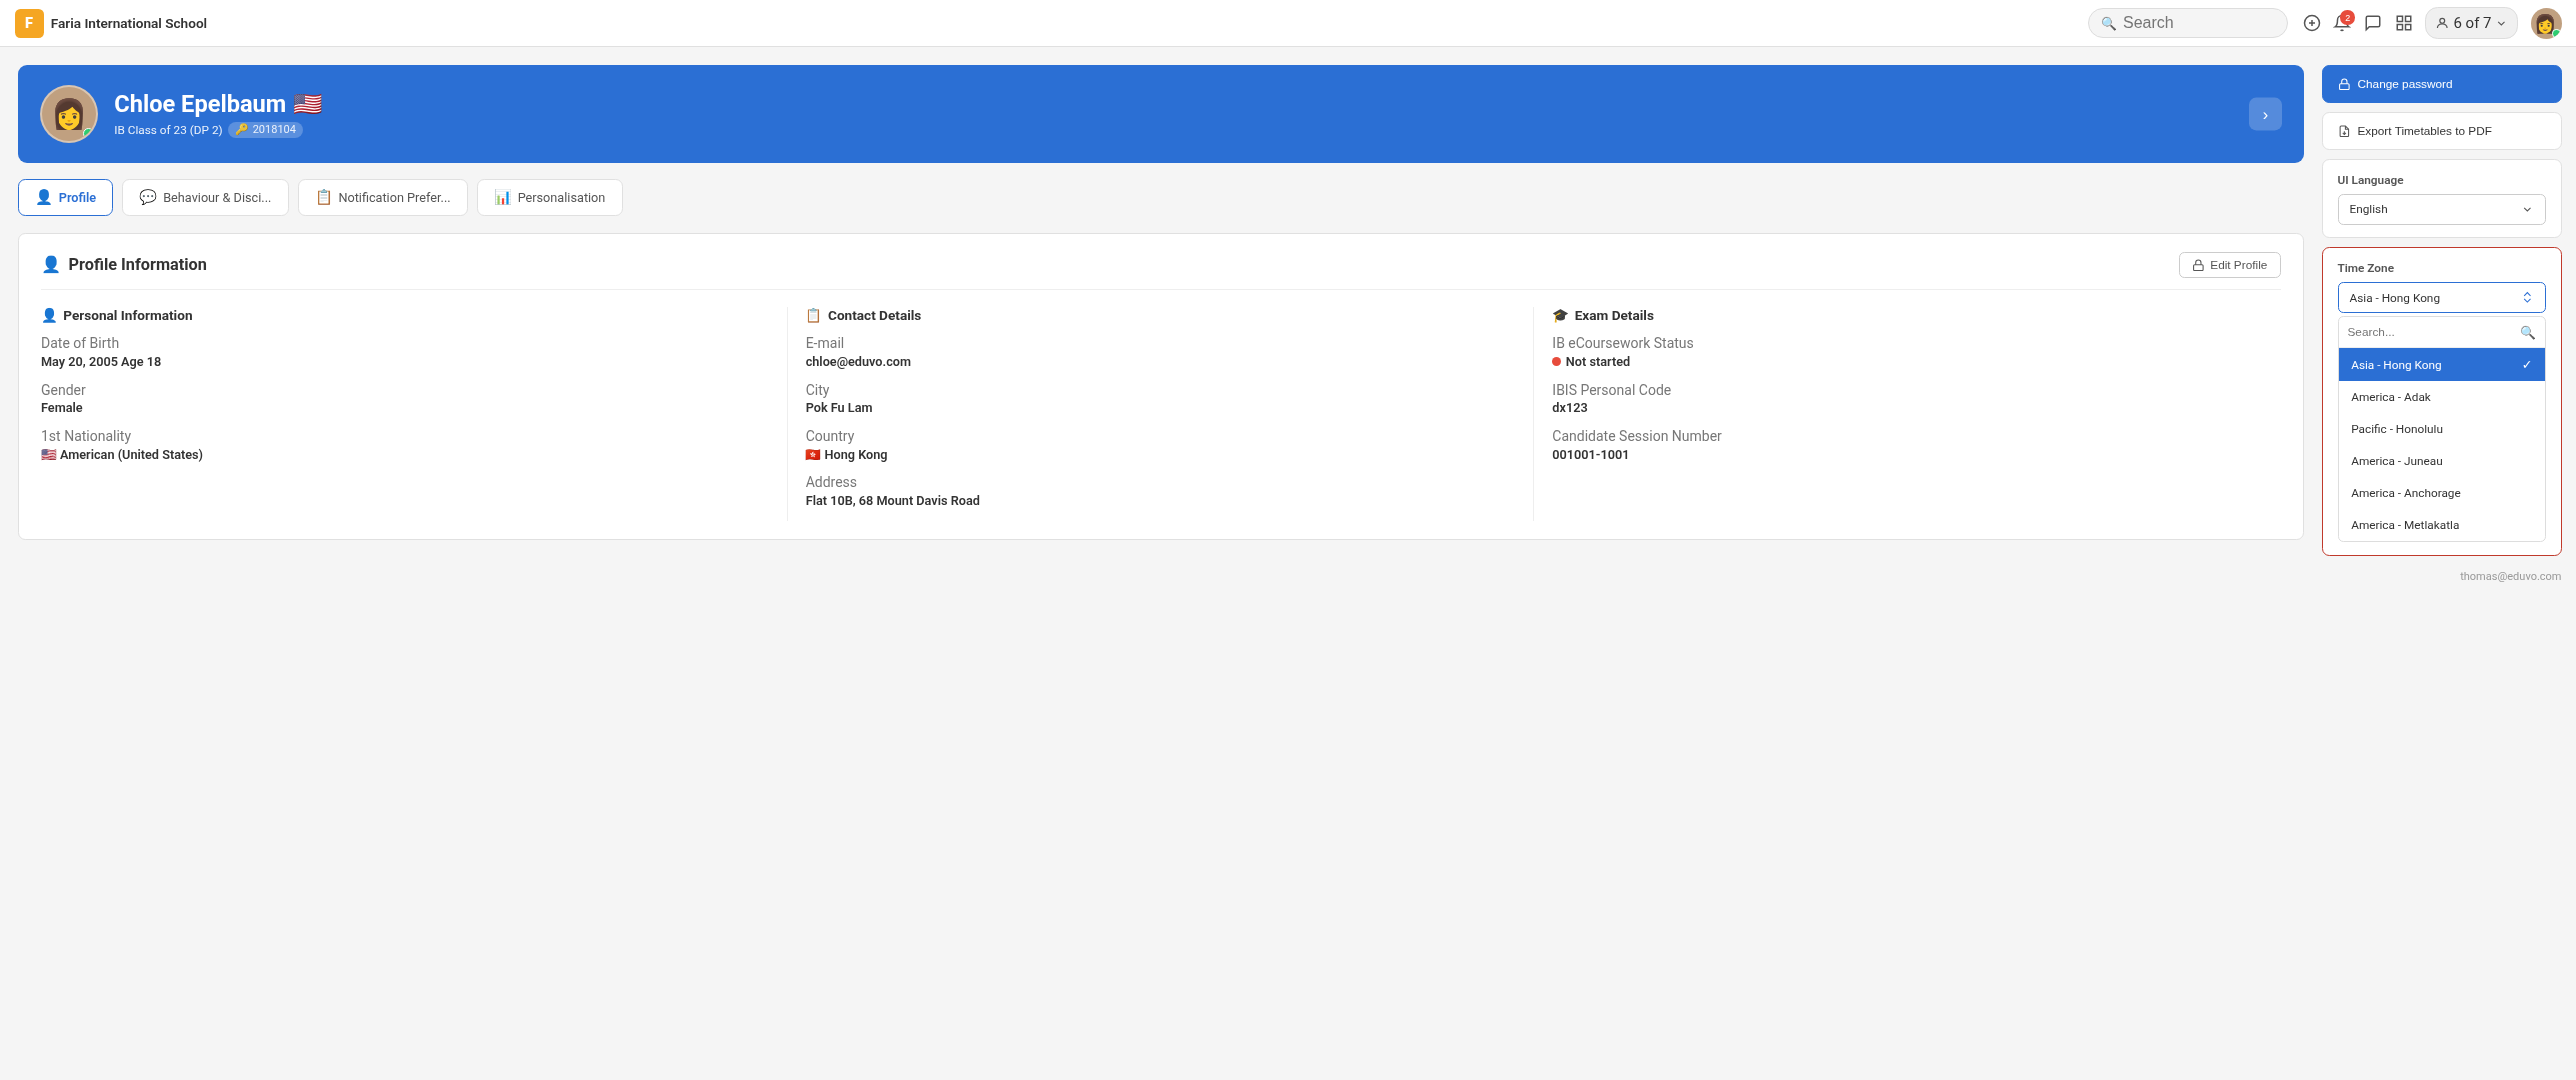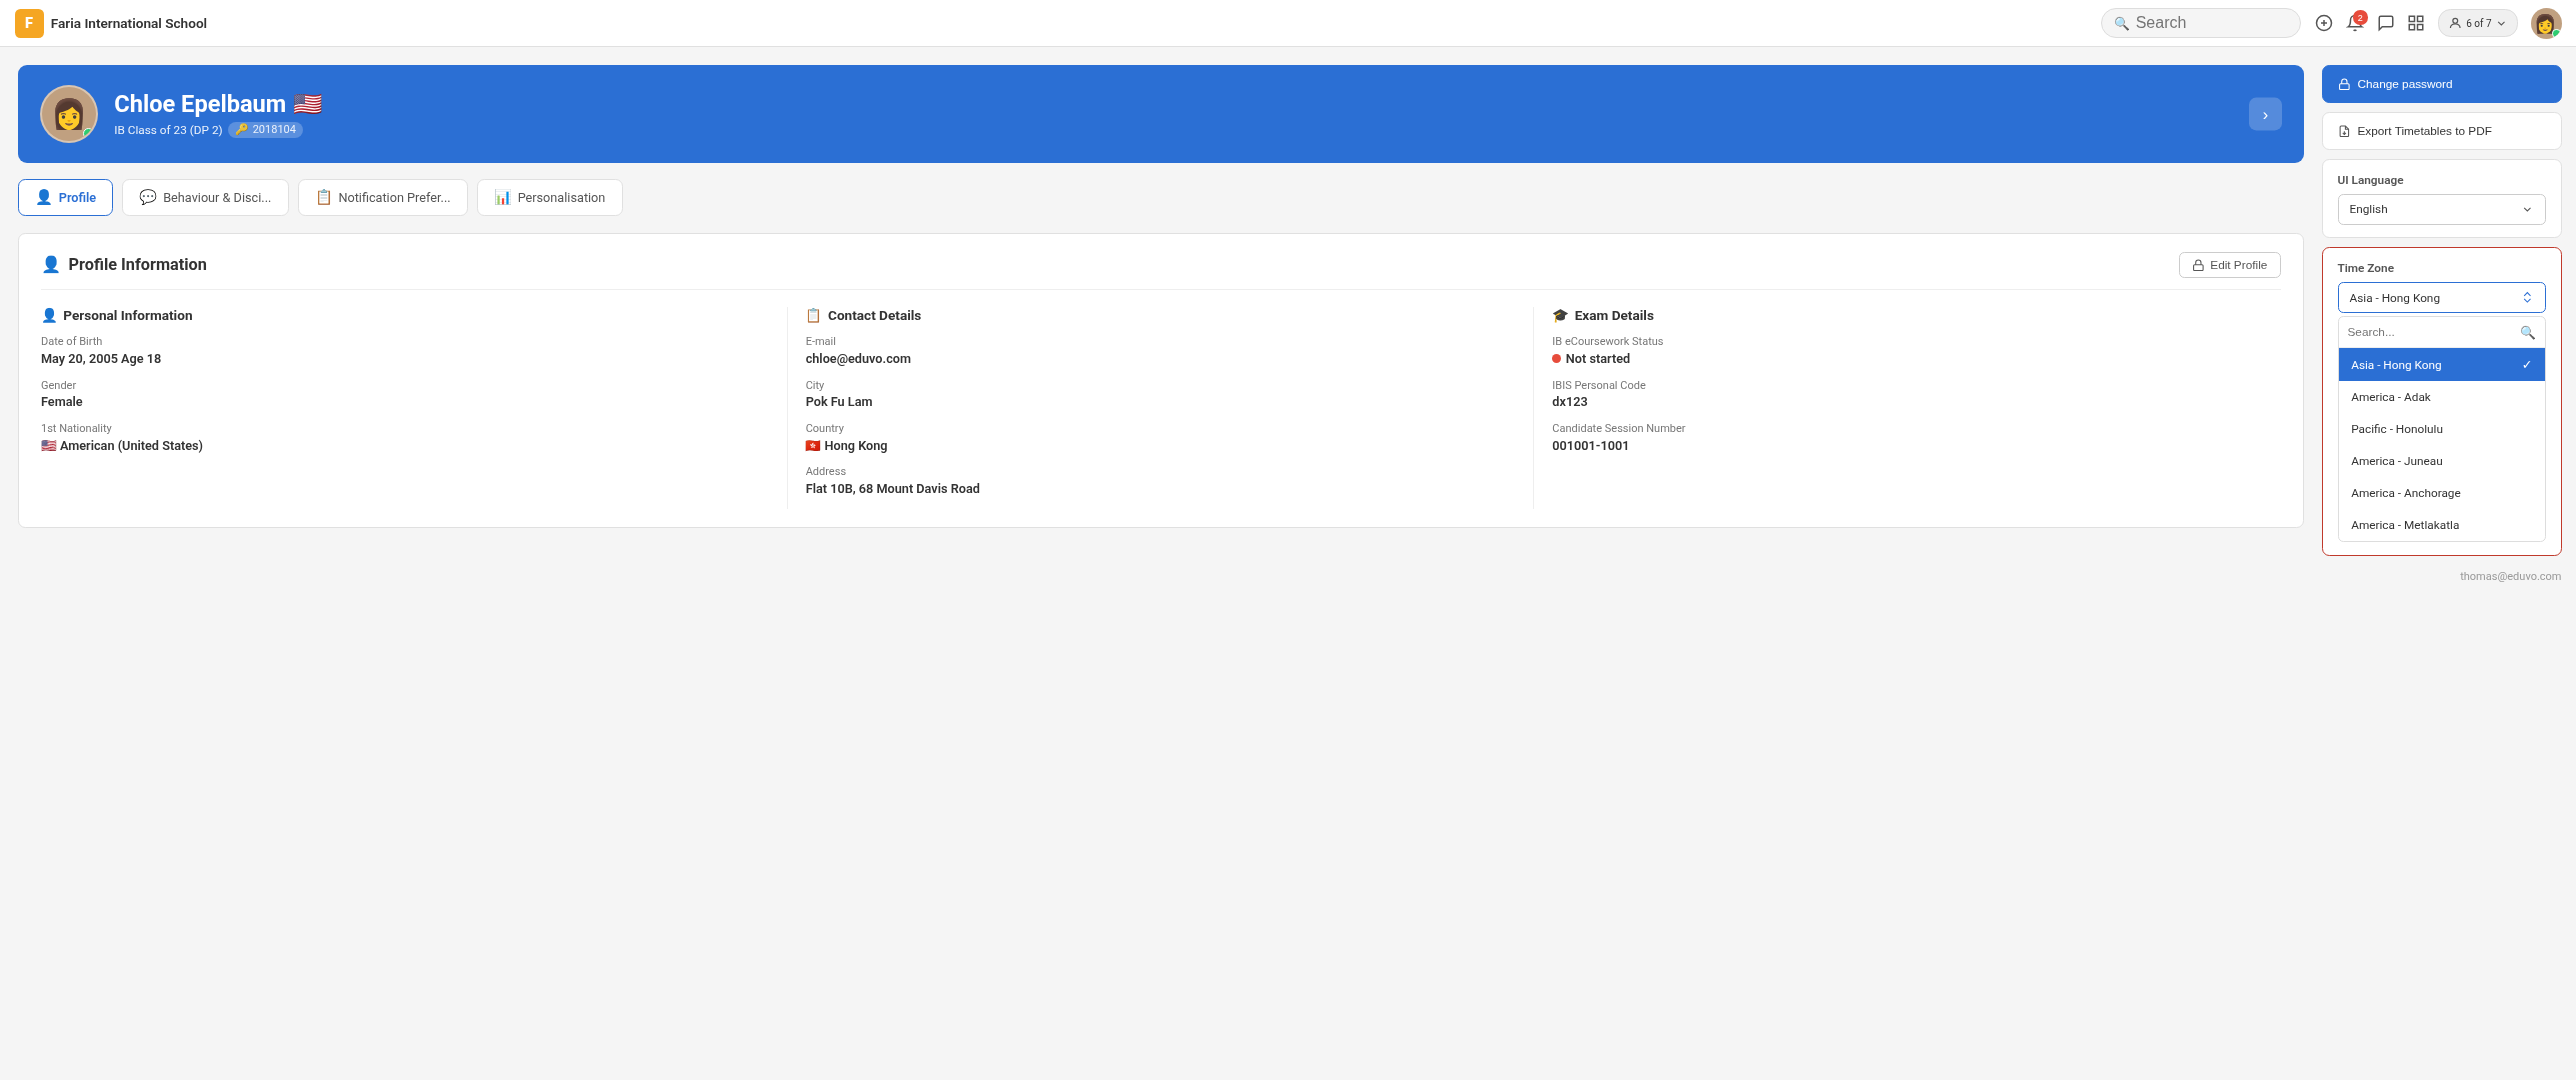--- a/index.html
+++ b/index.html
@@ -10,21 +10,21 @@
       display: flex; align-items: center; background: #fff; border-bottom: 0.9px solid #e0e0e0;
       padding: 0 14.5px; height: 47px; position: fixed; top: 0; left: 0; right: 0; z-index: 100;
     }
     .nav-logo { display: flex; align-items: center; gap: 7.3px; font-weight: 600; font-size: 13.6px; color: #333; margin-right: auto; }
     .logo-icon { width: 29px; height: 29px; background: #f5a623; border-radius: 5.4px; display: flex; align-items: center; justify-content: center; color: #fff; font-weight: 900; font-size: 14.5px; }
     .nav-search { display: flex; align-items: center; background: #f5f5f5; border: 0.9px solid #ddd; border-radius: 18px; padding: 5.4px 12.7px; gap: 5.4px; width: 200px; }
     .nav-search input { border: none; background: transparent; outline: none; font-size: 16px; width: 100%; }
     .nav-actions { display: flex; align-items: center; gap: 12.7px; margin-left: 14.5px; }
     .nav-btn { background: none; border: none; cursor: pointer; color: #555; font-size: 16.3px; position: relative; display: flex; align-items: center; }
     .badge { position: absolute; top: -3.6px; right: -3.6px; background: #e74c3c; color: #fff; border-radius: 50%; width: 14.5px; height: 14.5px; font-size: 9px; display: flex; align-items: center; justify-content: center; }
-    .nav-counter { display: flex; align-items: center; background: #f0f0f0; border: 0.9px solid #ddd; border-radius: 12.7px; padding: 6px 9px; font-size: 10px; gap: 3.6px; cursor: pointer; }
+    .nav-counter { display: flex; align-items: center; background: #f0f0f0; border: 0.9px solid #ddd; border-radius: 12.7px; padding: 6px 9px; font-size: 15px; gap: 3.6px; cursor: pointer; }
     .avatar { width: 31px; height: 31px; border-radius: 50%; background: #c0a080; display: flex; align-items: center; justify-content: center; overflow: hidden; position: relative; }
     .avatar-online { position: absolute; bottom: 0.9px; right: 0.9px; width: 8.2px; height: 8.2px; background: #2ecc71; border-radius: 50%; border: 1.8px solid #fff; }
 
     
     .app-layout { display: flex; margin-top: 47px; height: calc(100vh - 47px); }
 
     
     .sidebar { width: 168px; background: #fff; border-right: 0.9px solid #e0e0e0; flex-shrink: 0; padding-top: 14.5px; }
     .sidebar-item { padding: 11px 18px; font-size: 12.7px; color: #444; cursor: pointer; border-left: 2.7px solid transparent; }
 
@@ -53,21 +53,21 @@
     .profile-card-title { display: flex; align-items: center; gap: 7.3px; font-size: 16.3px; font-weight: 700; }
     .edit-btn { display: flex; align-items: center; gap: 5.4px; border: 0.9px solid #ccc; border-radius: 5.4px; padding: 5.4px 12.7px; background: #fff; cursor: pointer; font-size: 11.8px; color: #555; }
 
     .profile-columns { display: grid; grid-template-columns: 1fr 1fr 1fr; gap: 0; }
     .profile-col { padding: 0 18px 0 0; border-right: 0.9px solid #eee; }
     .profile-col:last-child { border-right: none; padding-left: 18px; padding-right: 0; }
     .profile-col:first-child { padding-left: 0; }
     .profile-col:nth-child(2) { padding-left: 18px; }
     .col-title { font-weight: 700; font-size: 13.6px; margin-bottom: 12.7px; display: flex; align-items: center; gap: 5.4px; }
     .field-group { margin-bottom: 12.7px; }
-    .field-label { color: #777; font-size: 11px; margin-bottom: 2.7px; }
+    .field-label { color: #777; font-size: 14px; margin-bottom: 2.7px; }
     .field-value { font-weight: 600; font-size: 12.7px; display: flex; align-items: center; gap: 4.5px; }
     .status-dot { width: 9px; height: 9px; border-radius: 50%; display: inline-block; }
     .status-not-started { background: #e74c3c; }
 
     
     .right-panel { width: 254px; flex-shrink: 0; padding: 18px 0 0 0; }
     .panel-btn { display: flex; align-items: center; gap: 7.3px; padding: 11px 14.5px; border: 0.9px solid #e0e0e0; border-radius: 7.3px; background: #fff; cursor: pointer; font-size: 11.8px; color: #333; width: 100%; margin-bottom: 9px; }
     .panel-btn.primary { background: #2b6fd4; color: #fff; border-color: #2b6fd4; }
 
     

